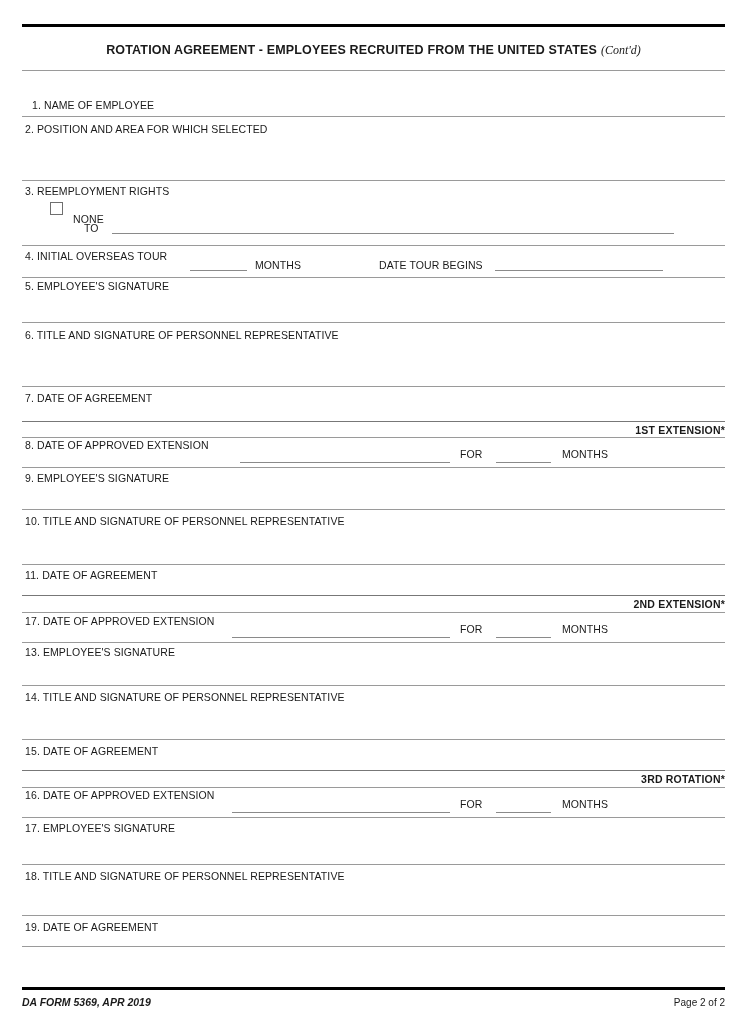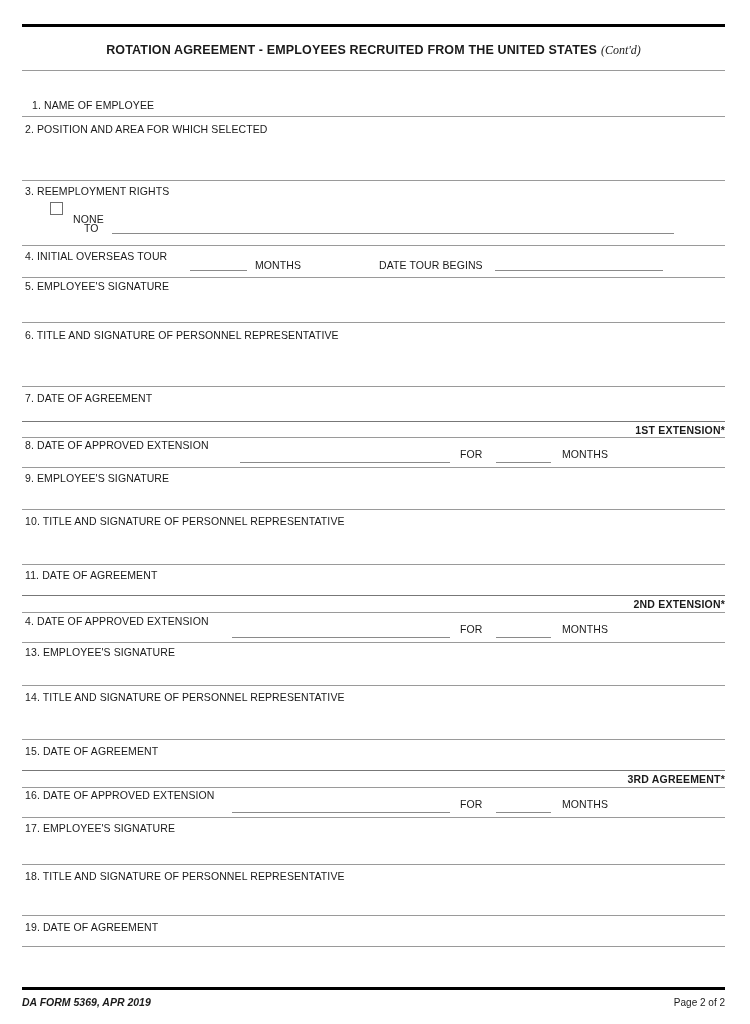--- a/index.html
+++ b/index.html
@@ -198,38 +198,38 @@
   <div class="sep" style="top:509px;"></div>
   <div class="flabel" style="left:25px; top:515px;">10.  TITLE AND SIGNATURE OF PERSONNEL REPRESENTATIVE</div>
 
   <div class="sep" style="top:564px;"></div>
   <div class="flabel" style="left:25px; top:569px;">11.  DATE OF AGREEMENT</div>
 
   <div class="sep dark" style="top:595px;"></div>
   <div class="ext-band" style="top:598px;">2ND EXTENSION*</div>
 
   <div class="sep" style="top:612px;"></div>
-  <div class="flabel" style="left:25px; top:615px;">4.  DATE OF APPROVED EXTENSION</div>
+  <div class="flabel" style="left:25px; top:615px;">17.  DATE OF APPROVED EXTENSION</div>
 
   <div class="rule" style="left:232px; top:637px; width:218px;"></div>
   <div class="inline-txt" style="left:460px; top:623px;">FOR</div>
   <div class="rule" style="left:496px; top:637px; width:55px;"></div>
   <div class="inline-txt" style="left:562px; top:623px;">MONTHS</div>
 
   <div class="sep" style="top:642px;"></div>
   <div class="flabel" style="left:25px; top:646px;">13.  EMPLOYEE'S SIGNATURE</div>
 
   <div class="sep" style="top:685px;"></div>
   <div class="flabel" style="left:25px; top:691px;">14.  TITLE AND SIGNATURE OF PERSONNEL REPRESENTATIVE</div>
 
   <div class="sep" style="top:739px;"></div>
   <div class="flabel" style="left:25px; top:745px;">15.  DATE OF AGREEMENT</div>
 
   <div class="sep dark" style="top:770px;"></div>
-  <div class="ext-band" style="top:773px;">3RD AGREEMENT*</div>
+  <div class="ext-band" style="top:773px;">3RD ROTATION*</div>
 
   <div class="sep" style="top:787px;"></div>
   <div class="flabel" style="left:25px; top:789px;">16.  DATE OF APPROVED EXTENSION</div>
 
   <div class="rule" style="left:232px; top:812px; width:218px;"></div>
   <div class="inline-txt" style="left:460px; top:798px;">FOR</div>
   <div class="rule" style="left:496px; top:812px; width:55px;"></div>
   <div class="inline-txt" style="left:562px; top:798px;">MONTHS</div>
 
   <div class="sep" style="top:817px;"></div>

